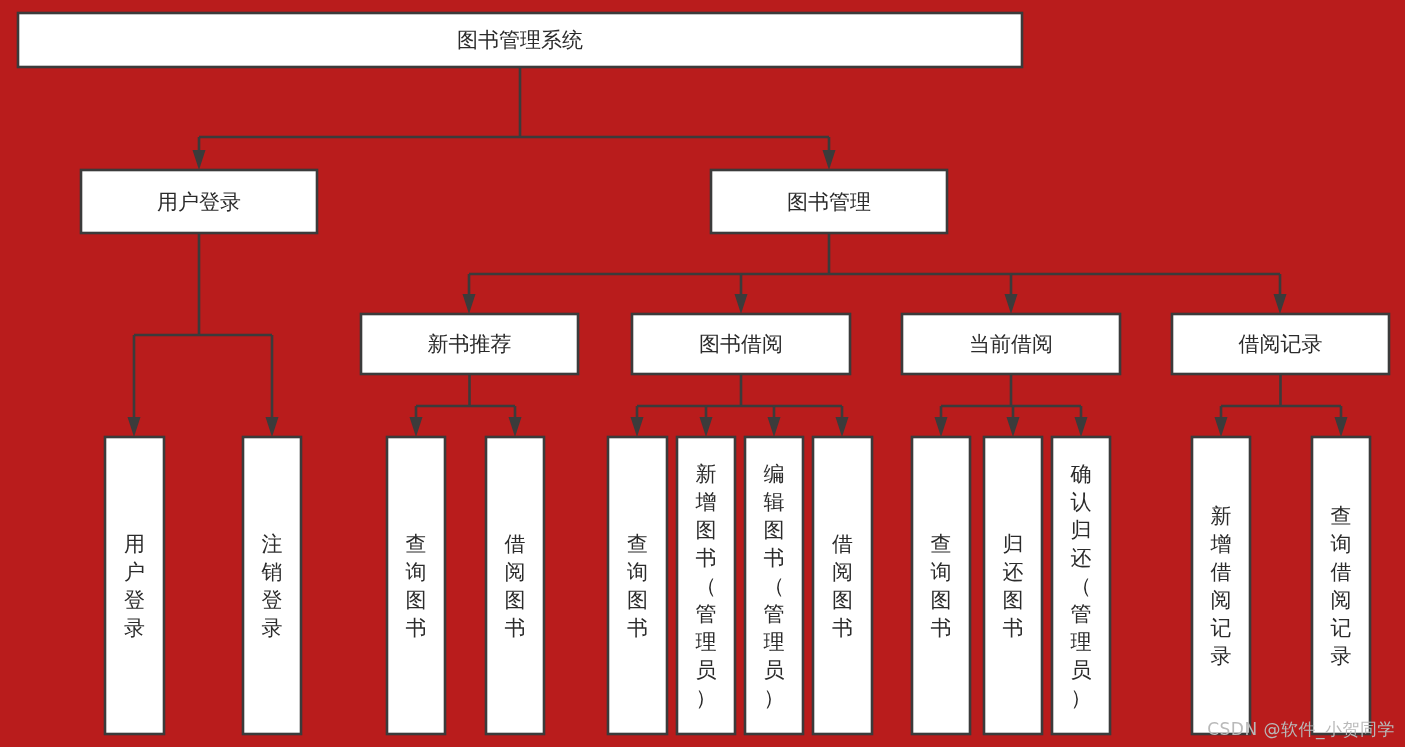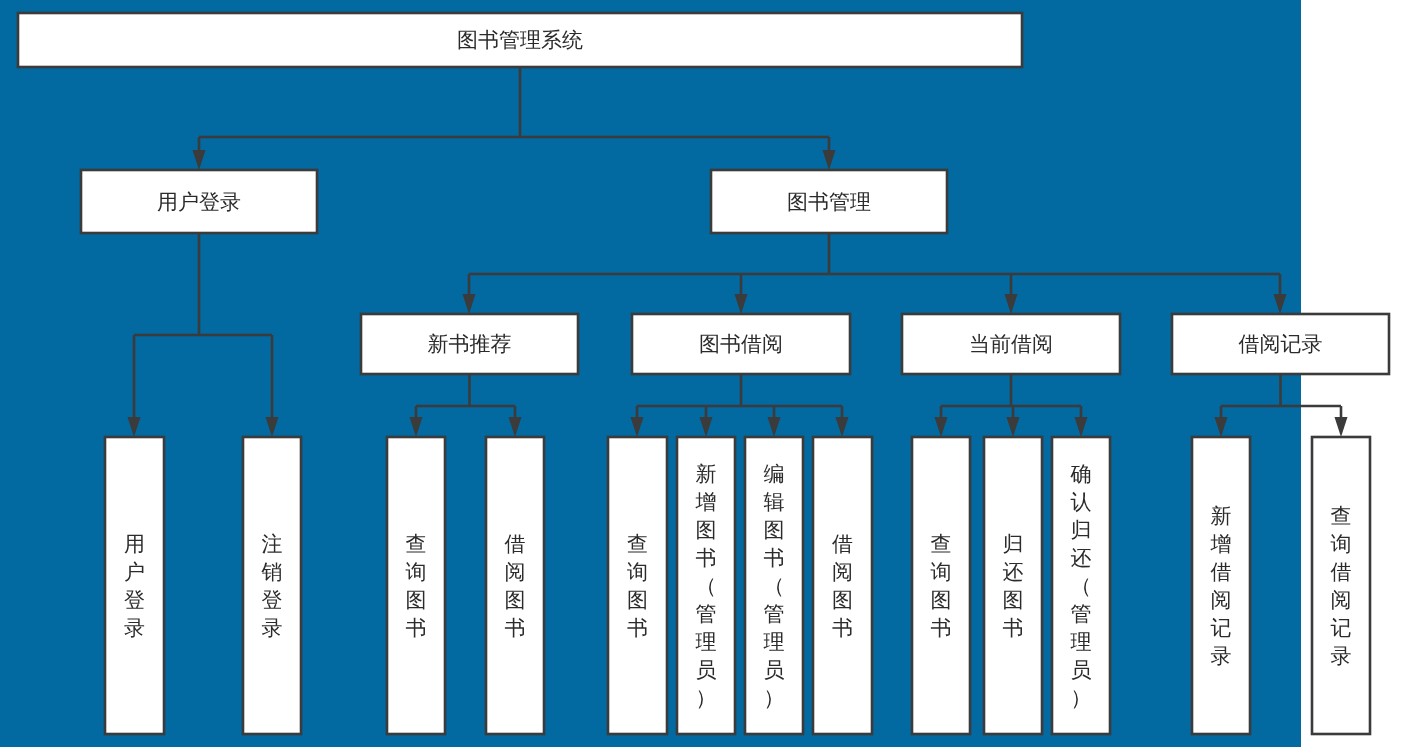--- a/index.html
+++ b/index.html
@@ -9,23 +9,23 @@
     background: #ffffff;
   }
   body {
     width: 1405px;
     height: 747px;
     overflow: hidden;
     font-family: "DejaVu Sans", "Liberation Sans", sans-serif;
   }
   #diagram-root {
     position: relative;
-    width: 1301px;
+    width: 1405px;
     height: 747px;
-    background: #0369a1;
+    background: #b91c1c;
   }
   svg.flow-canvas {
     position: absolute;
     left: 0;
     top: 0;
     width: 1405px;
     height: 747px;
     display: block;
   }
   .node-box {
@@ -217,13 +217,14 @@
         <g>
           <rect x="1192" y="437" width="58" height="297" class="node-box"></rect>
           <text x="1221" y="0" class="node-label-v"><tspan x="1221" y="523.34">新</tspan><tspan x="1221" y="551.34">增</tspan><tspan x="1221" y="579.34">借</tspan><tspan x="1221" y="607.34">阅</tspan><tspan x="1221" y="635.34">记</tspan><tspan x="1221" y="663.34">录</tspan></text>
         </g>
         <g>
           <rect x="1312" y="437" width="58" height="297" class="node-box"></rect>
           <text x="1341" y="0" class="node-label-v"><tspan x="1341" y="523.34">查</tspan><tspan x="1341" y="551.34">询</tspan><tspan x="1341" y="579.34">借</tspan><tspan x="1341" y="607.34">阅</tspan><tspan x="1341" y="635.34">记</tspan><tspan x="1341" y="663.34">录</tspan></text>
         </g>
       </g>
   </svg>
+  <div class="watermark">CSDN @软件_小贺同学</div>
 </div>
 
 </body></html>

